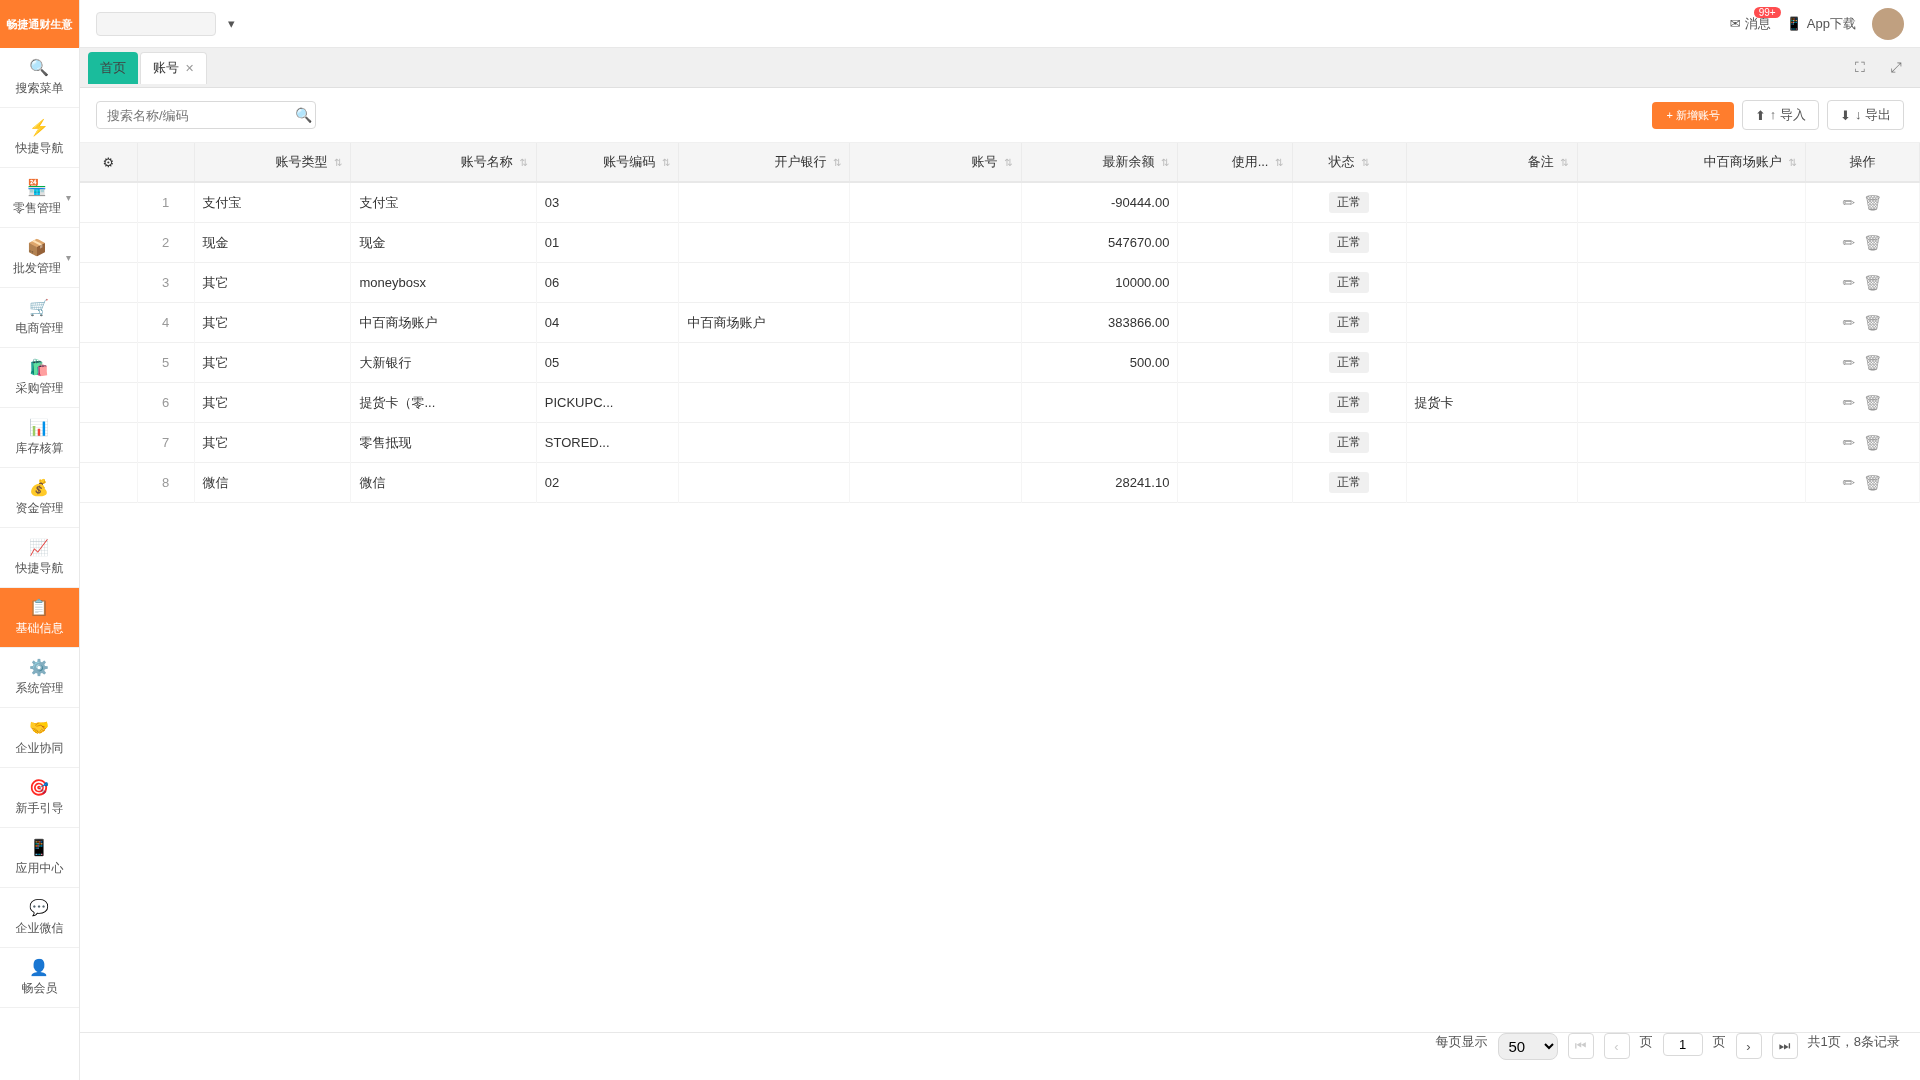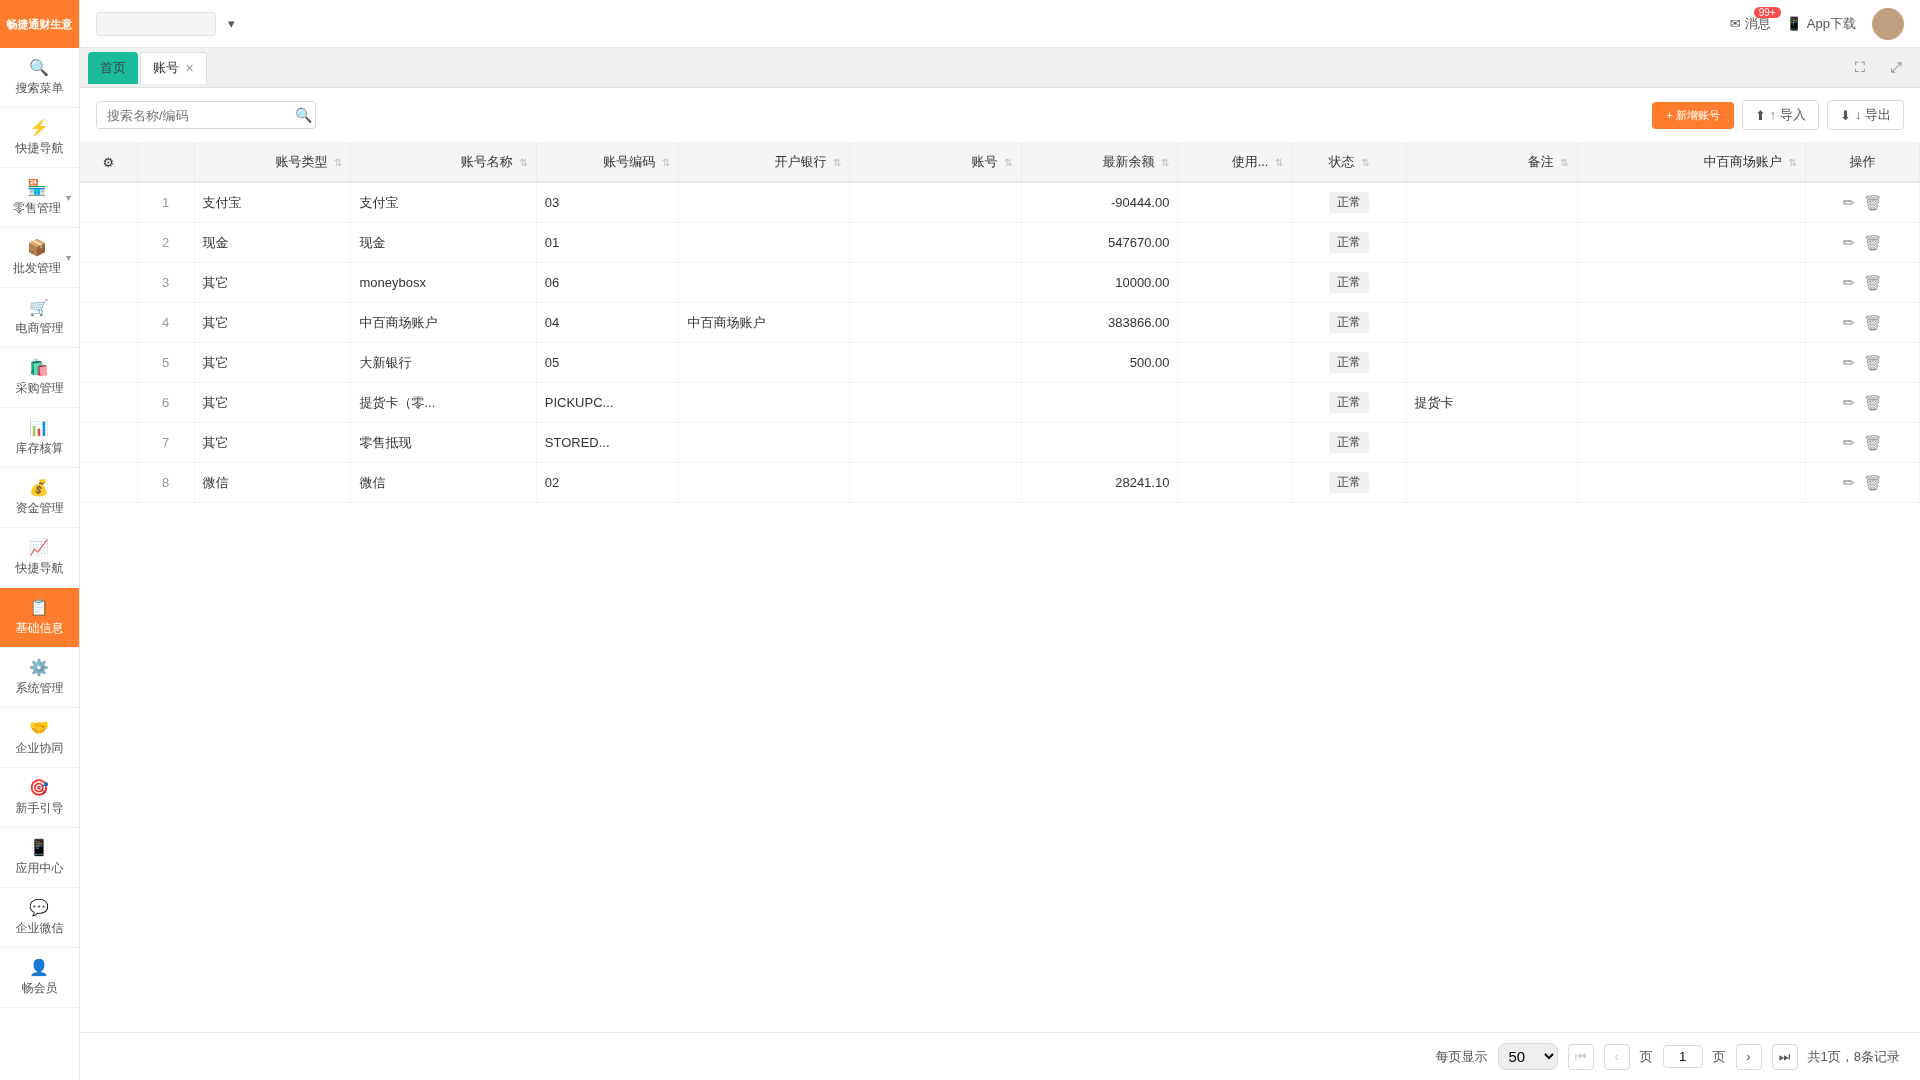--- a/index.html
+++ b/index.html
@@ -232,21 +232,21 @@
       color: #404040;
     }
     .op-icons { display: flex; gap: 8px; justify-content: center; align-items: center; }
     .op-icon { cursor: pointer; color: #999; font-size: 15px; }
 
     
     .pagination-bar {
       height: 48px;
       border-top: 1px solid #e8e8e8;
       display: flex;
-      align-items: center;
+      align-items: flex-start;
       justify-content: flex-end;
       padding: 0 20px;
       gap: 10px;
       font-size: 13px;
       color: #555;
       background: white;
     }
     .page-size-select {
       border: 1px solid #d9d9d9;
       border-radius: 8px;

